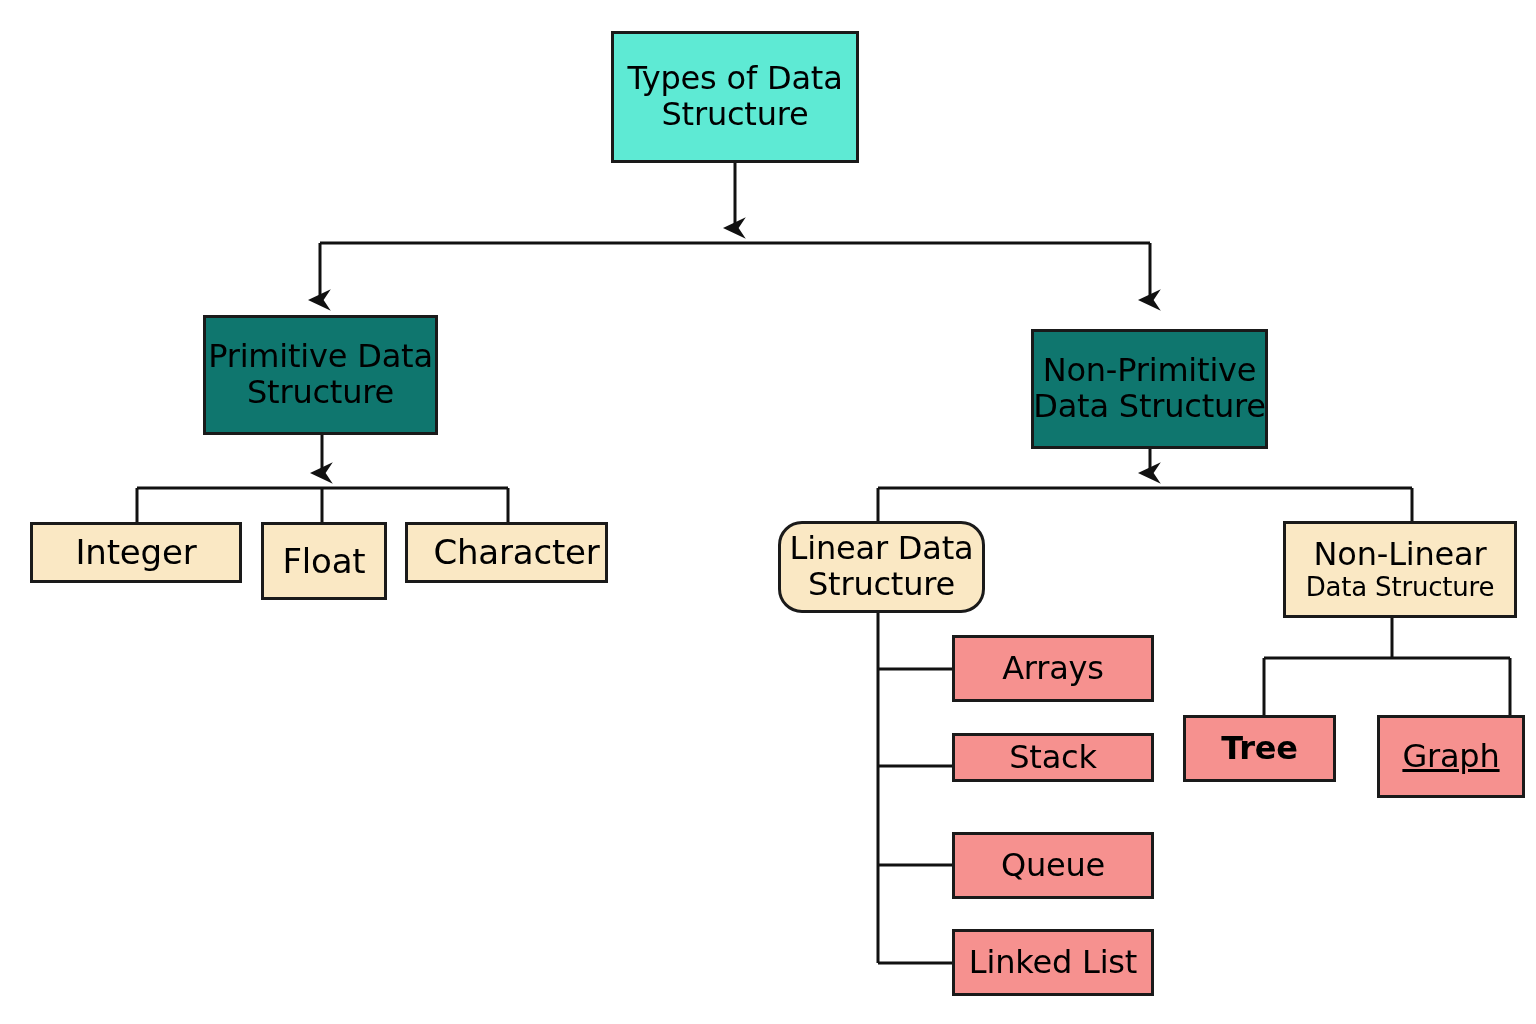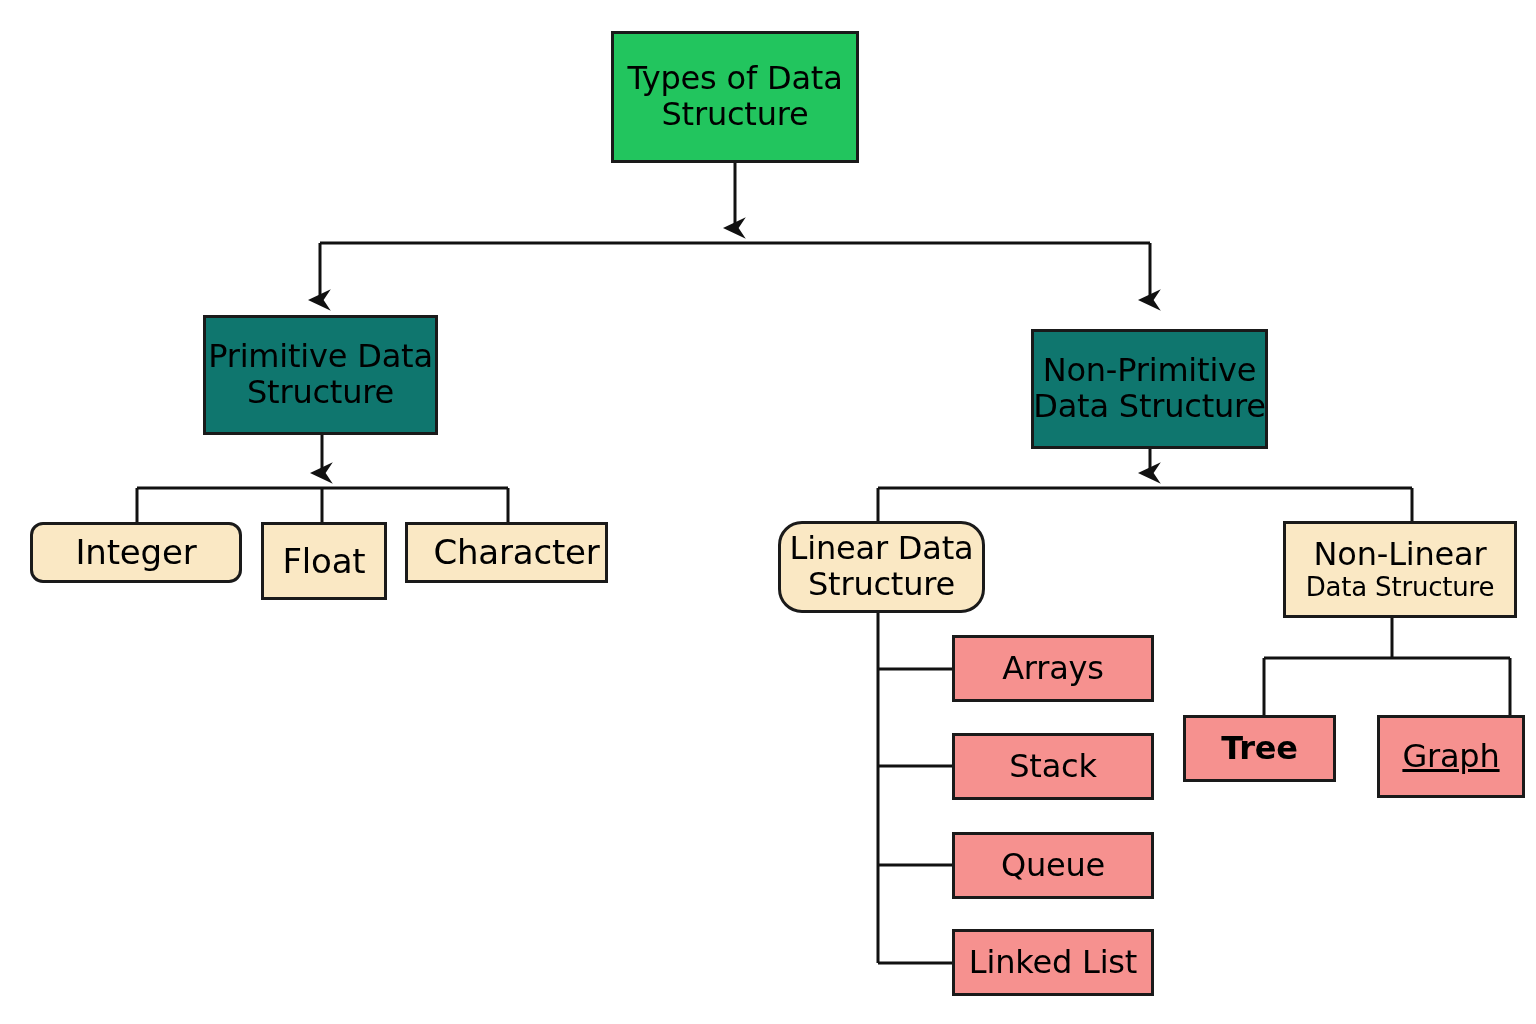--- a/index.html
+++ b/index.html
@@ -33,21 +33,21 @@
     display: flex;
     flex-direction: column;
     align-items: center;
     justify-content: center;
     text-align: center;
     color: #000000;
     line-height: 1.12;
     letter-spacing: -0.2px;
   }
   .node-box .line { display: block; white-space: nowrap; }
-  .fill-blue   { background: #22c55e; }
+  .fill-blue   { background: #5eead4; }
   .fill-purple { background: #0f766e; }
   .fill-cream  { background: #fae8c4; }
   .fill-salmon { background: #f6918f; }
   .t-32 { font-size: 32px; }
   .t-34 { font-size: 34px; }
   .t-26 { font-size: 26px; }
   .edge { stroke: #111111; stroke-width: 3; fill: none; }
 </style>
 </head>
 <body>
@@ -97,21 +97,21 @@
   <div class="node-box fill-purple t-32" style="left:203px; top:315px; width:235px; height:120px;">
     <span class="line">Primitive Data</span>
     <span class="line">Structure</span>
   </div>
 
   <div class="node-box fill-purple t-32" style="left:1031px; top:315px; width:237px; height:120px;margin-top:14px;">
     <span class="line">Non-Primitive</span>
     <span class="line">Data Structure</span>
   </div>
 
-  <div class="node-box fill-cream t-34" style="left:30px; top:522px; width:212px; height:61px;border-radius:13px;">
+  <div class="node-box fill-cream t-34" style="left:30px; top:522px; width:212px; height:61px;">
     <span class="line">Integer</span>
   </div>
 
   <div class="node-box fill-cream t-34" style="left:261px; top:522px; width:126px; height:78px;">
     <span class="line">Float</span>
   </div>
 
   <div class="node-box fill-cream t-34" style="left:405px; top:522px; width:203px; height:61px;padding-left:20px;">
     <span class="line">Character</span>
   </div>
@@ -123,21 +123,21 @@
 
   <div class="node-box fill-cream" style="left:1283px; top:521px; width:234px; height:97px;">
     <span class="line t-32">Non-Linear</span>
     <span class="line t-26">Data Structure</span>
   </div>
 
   <div class="node-box fill-salmon t-32" style="left:952px; top:635px; width:202px; height:67px;">
     <span class="line">Arrays</span>
   </div>
 
-  <div class="node-box fill-salmon t-32" style="left:952px; top:733px; width:202px; height:67px;">
+  <div class="node-box fill-salmon t-32" style="left:952px; top:733px; width:202px; height:49px;">
     <span class="line">Stack</span>
   </div>
 
   <div class="node-box fill-salmon t-32" style="left:952px; top:832px; width:202px; height:67px;">
     <span class="line">Queue</span>
   </div>
 
   <div class="node-box fill-salmon t-32" style="left:952px; top:929px; width:202px; height:67px;">
     <span class="line">Linked List</span>
   </div>

